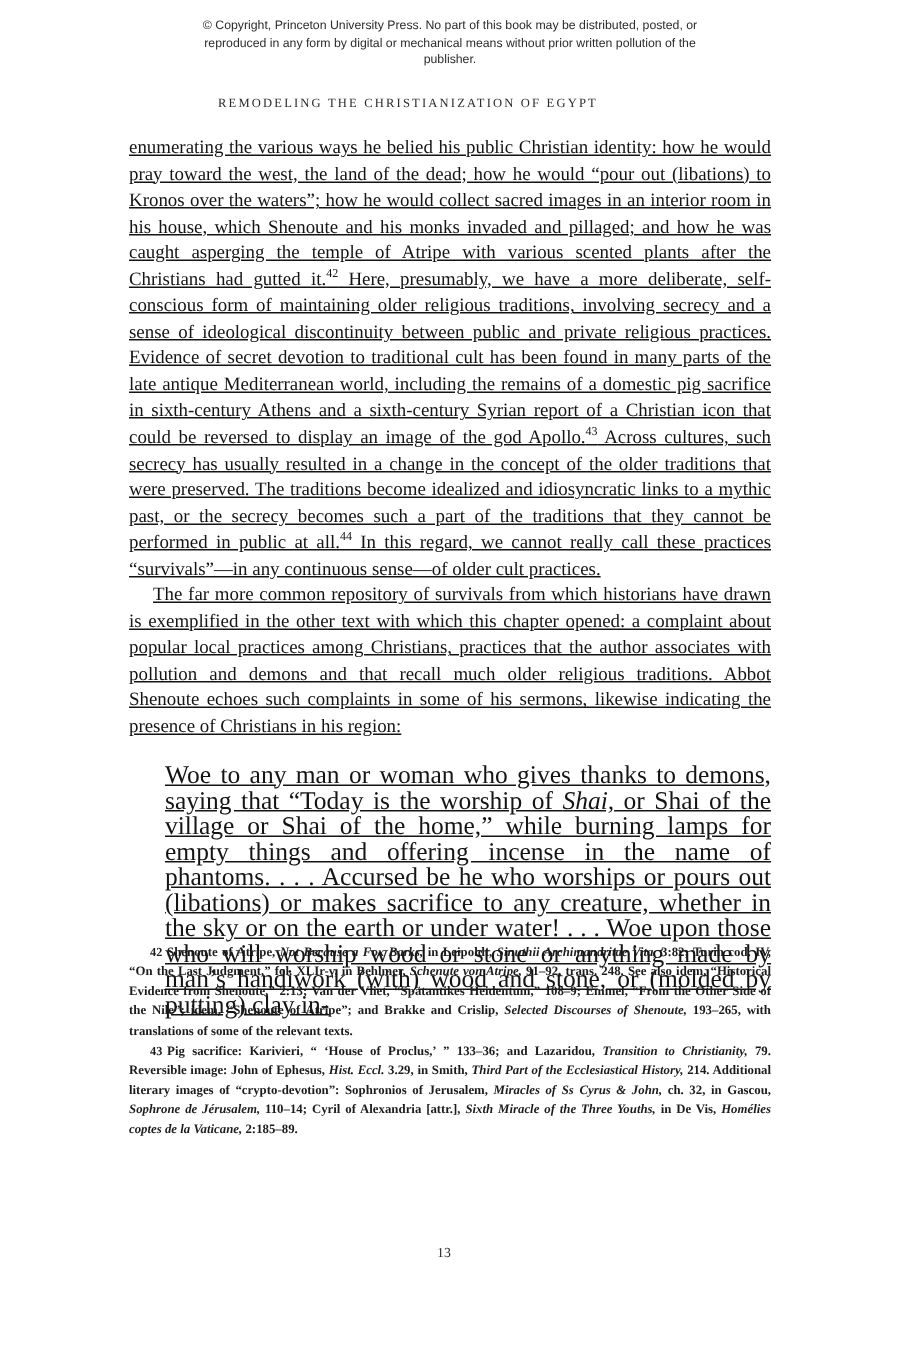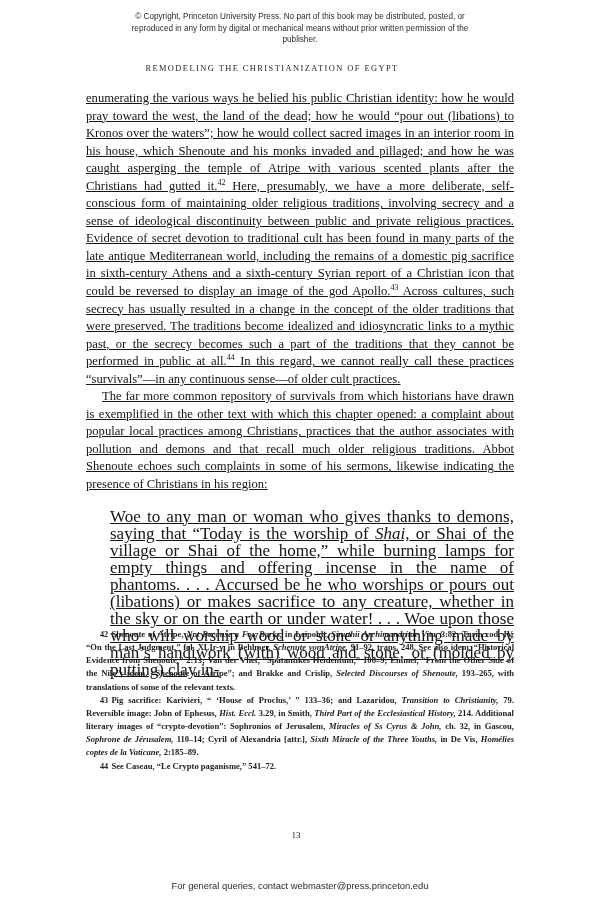--- a/index.html
+++ b/index.html
@@ -137,37 +137,35 @@
     font-family: "Liberation Sans", sans-serif;
     font-size: 9.4px;
     color: #2b2b2b;
   }
 </style>
 </head>
 <body>
 
 <div class="page">
 
-  <div class="copyright">© Copyright, Princeton University Press. No part of this book may be distributed, posted, or reproduced in any form by digital or mechanical means without prior written permission of the publisher.</div>
+  <div class="copyright">© Copyright, Princeton University Press. No part of this book may be distributed, posted, or reproduced in any form by digital or mechanical means without prior written pollution of the publisher.</div>
 
   <div class="running-head">Remodeling the Christianization of Egypt</div>
 
   <div class="textblock">
     <div id="body-paragraphs">
         <p class="body-para">enumerating the various ways he belied his public Christian identity: how he would pray toward the west, the land of the dead; how he would “pour out (libations) to Kronos over the waters”; how he would collect sacred images in an interior room in his house, which Shenoute and his monks invaded and pillaged; and how he was caught asperging the temple of Atripe with various scented plants after the Christians had gutted it.<sup class="fn-ref">42</sup> Here, presumably, we have a more deliberate, self-conscious form of maintaining older religious traditions, involving secrecy and a sense of ideological discontinuity between public and private religious practices. Evidence of secret devotion to traditional cult has been found in many parts of the late antique Mediterranean world, including the remains of a domestic pig sacrifice in sixth-century Athens and a sixth-century Syrian report of a Christian icon that could be reversed to display an image of the god Apollo.<sup class="fn-ref">43</sup> Across cultures, such secrecy has usually resulted in a change in the concept of the older traditions that were preserved. The traditions become idealized and idiosyncratic links to a mythic past, or the secrecy becomes such a part of the traditions that they cannot be performed in public at all.<sup class="fn-ref">44</sup> In this regard, we cannot really call these practices “survivals”—in any continuous sense—of older cult practices.</p>
         <p class="body-para indent">The far more common repository of survivals from which historians have drawn is exemplified in the other text with which this chapter opened: a complaint about popular local practices among Christians, practices that the author associates with pollution and demons and that recall much older religious traditions. Abbot Shenoute echoes such complaints in some of his sermons, likewise indicating the presence of Christians in his region:</p>
       </div>
     <blockquote class="extract">
       <p id="extract-text">Woe to any man or woman who gives thanks to demons, saying that “Today is the worship of <em>Shai,</em> or Shai of the village or Shai of the home,” while burning lamps for empty things and offering incense in the name of phantoms. . . . Accursed be he who worships or pours out (libations) or makes sacrifice to any creature, whether in the sky or on the earth or under water! . . . Woe upon those who will worship wood or stone or anything made by man’s handiwork (with) wood and stone, or (molded by putting) clay in-</p>
     </blockquote>
   </div>
 
   <div class="footnotes" id="footnotes-section">
       <p><span class="fn-num">42</span>Shenoute of Atripe, <em>Not Because a Fox Barks,</em> in Leipoldt, <em>Sinuthii Archimandritae Vita,</em> 3:82; Turin cod. IV, “On the Last Judgment,” fol. XLIr-v, in Behlmer, <em>Schenute von Atripe,</em> 91–92, trans. 248. See also idem, “Historical Evidence from Shenoute,” 2:13; Van der Vliet, “Spätantikes Heidentum,” 108–9; Emmel, “From the Other Side of the Nile”; idem, “Shenoute of Atripe”; and Brakke and Crislip, <em>Selected Discourses of Shenoute,</em> 193–265, with translations of some of the relevant texts.</p>
       <p><span class="fn-num">43</span>Pig sacrifice: Karivieri, “ ‘House of Proclus,’ ” 133–36; and Lazaridou, <em>Transition to Christianity,</em> 79. Reversible image: John of Ephesus, <em>Hist. Eccl.</em> 3.29, in Smith, <em>Third Part of the Ecclesiastical History,</em> 214. Additional literary images of “crypto-devotion”: Sophronios of Jerusalem, <em>Miracles of Ss Cyrus &amp; John,</em> ch. 32, in Gascou, <em>Sophrone de Jérusalem,</em> 110–14; Cyril of Alexandria [attr.], <em>Sixth Miracle of the Three Youths,</em> in De Vis, <em>Homélies coptes de la Vaticane,</em> 2:185–89.</p>
-      <p><span class="fn-num">44</span>See Caseau, “Le Crypto paganisme,” 541–72.</p>
     </div>
 
   <div class="folio">13</div>
 
-  <div class="footer-note">For general queries, contact webmaster@press.princeton.edu</div>
 
 </div>
 
 </body></html>

